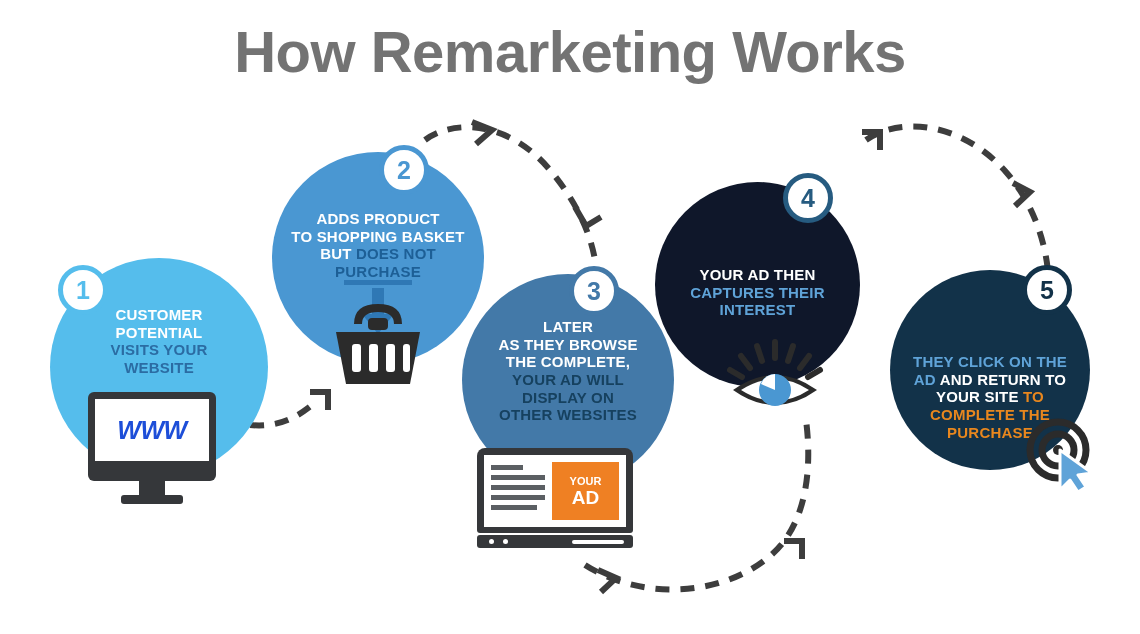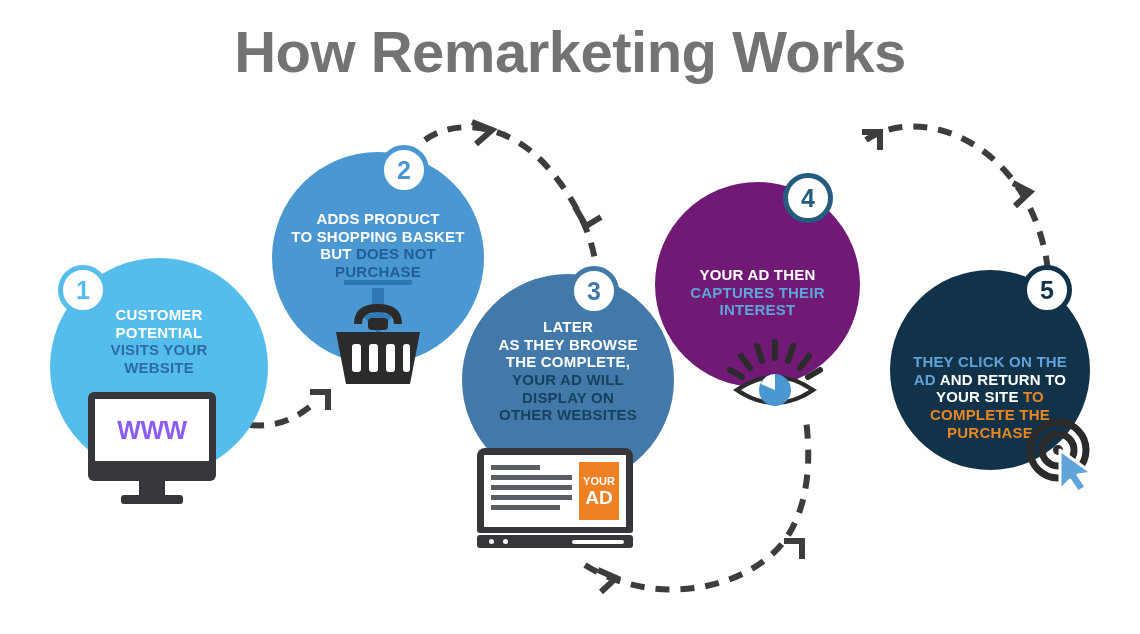--- a/index.html
+++ b/index.html
@@ -86,22 +86,23 @@
     padding: 7px 7px 20px 7px;
   }
   .monitor .screen {
     background: #ffffff;
     height: 62px;
     display: flex;
     align-items: center;
     justify-content: center;
     font-weight: bold;
     font-size: 25px;
-    color: #8b5cf6;
+    color: #1d4ed8;
     letter-spacing: -0.5px;
+    font-style: italic;
   }
   .monitor .neck {
     width: 26px; height: 14px; background: #35373a; margin: 0 auto;
   }
   .monitor .foot {
     width: 62px; height: 9px; background: #35373a; margin: 0 auto;
     border-radius: 3px;
   }
 
   
@@ -115,21 +116,21 @@
     background: #ffffff;
     height: 72px;
     display: flex;
     padding: 7px;
     box-sizing: border-box;
     gap: 7px;
   }
   .laptop .lines { flex: 1; display: flex; flex-direction: column; gap: 5px; padding-top: 3px; }
   .laptop .lines i { display: block; height: 5px; background: #5b5f63; }
   .laptop .adbox {
-    width: 40px; background: #ef8023; color: #ffffff;
+    width: 67px; background: #ef8023; color: #ffffff;
     display: flex; flex-direction: column; align-items: center; justify-content: center;
     font-weight: bold; line-height: 1;
   }
   .laptop .adbox .t1 { font-size: 11px; }
   .laptop .adbox .t2 { font-size: 19px; margin-top: 1px; }
   .laptop .base {
     height: 13px; background: #35373a; border-radius: 3px;
     margin-top: 2px; position: relative;
   }
   .laptop .base .dot {
@@ -252,21 +253,21 @@
       <span class="dot" style="left:12px"></span>
       <span class="dot" style="left:26px"></span>
       <span class="bar"></span>
     </div>
   </div>
 
   <div class="badge" style="left:569px; top:266px; width:50px; height:50px; border:5px solid #4379a8; color:#4379a8; font-size:25px;">
     <span>3</span>
   </div>
 
-  <div class="step" style="left:655px; top:182px; width:205px; height:205px; background:#701a75;">
+  <div class="step" style="left:655px; top:182px; width:205px; height:205px; background:#0f172a;">
     <div class="step-text" style="top:84px; font-size:15px;">
       <div class="w">YOUR AD THEN</div>
       <div class="lb">CAPTURES THEIR</div>
       <div class="lb">INTEREST</div>
     </div>
   </div>
 
   <svg class="icon-box" style="left:723px; top:336px;" width="104" height="78" viewBox="0 0 104 78">
     <g stroke="#2b2b2b" stroke-width="6" stroke-linecap="round">
       <line x1="52" y1="6" x2="52" y2="22"></line>

